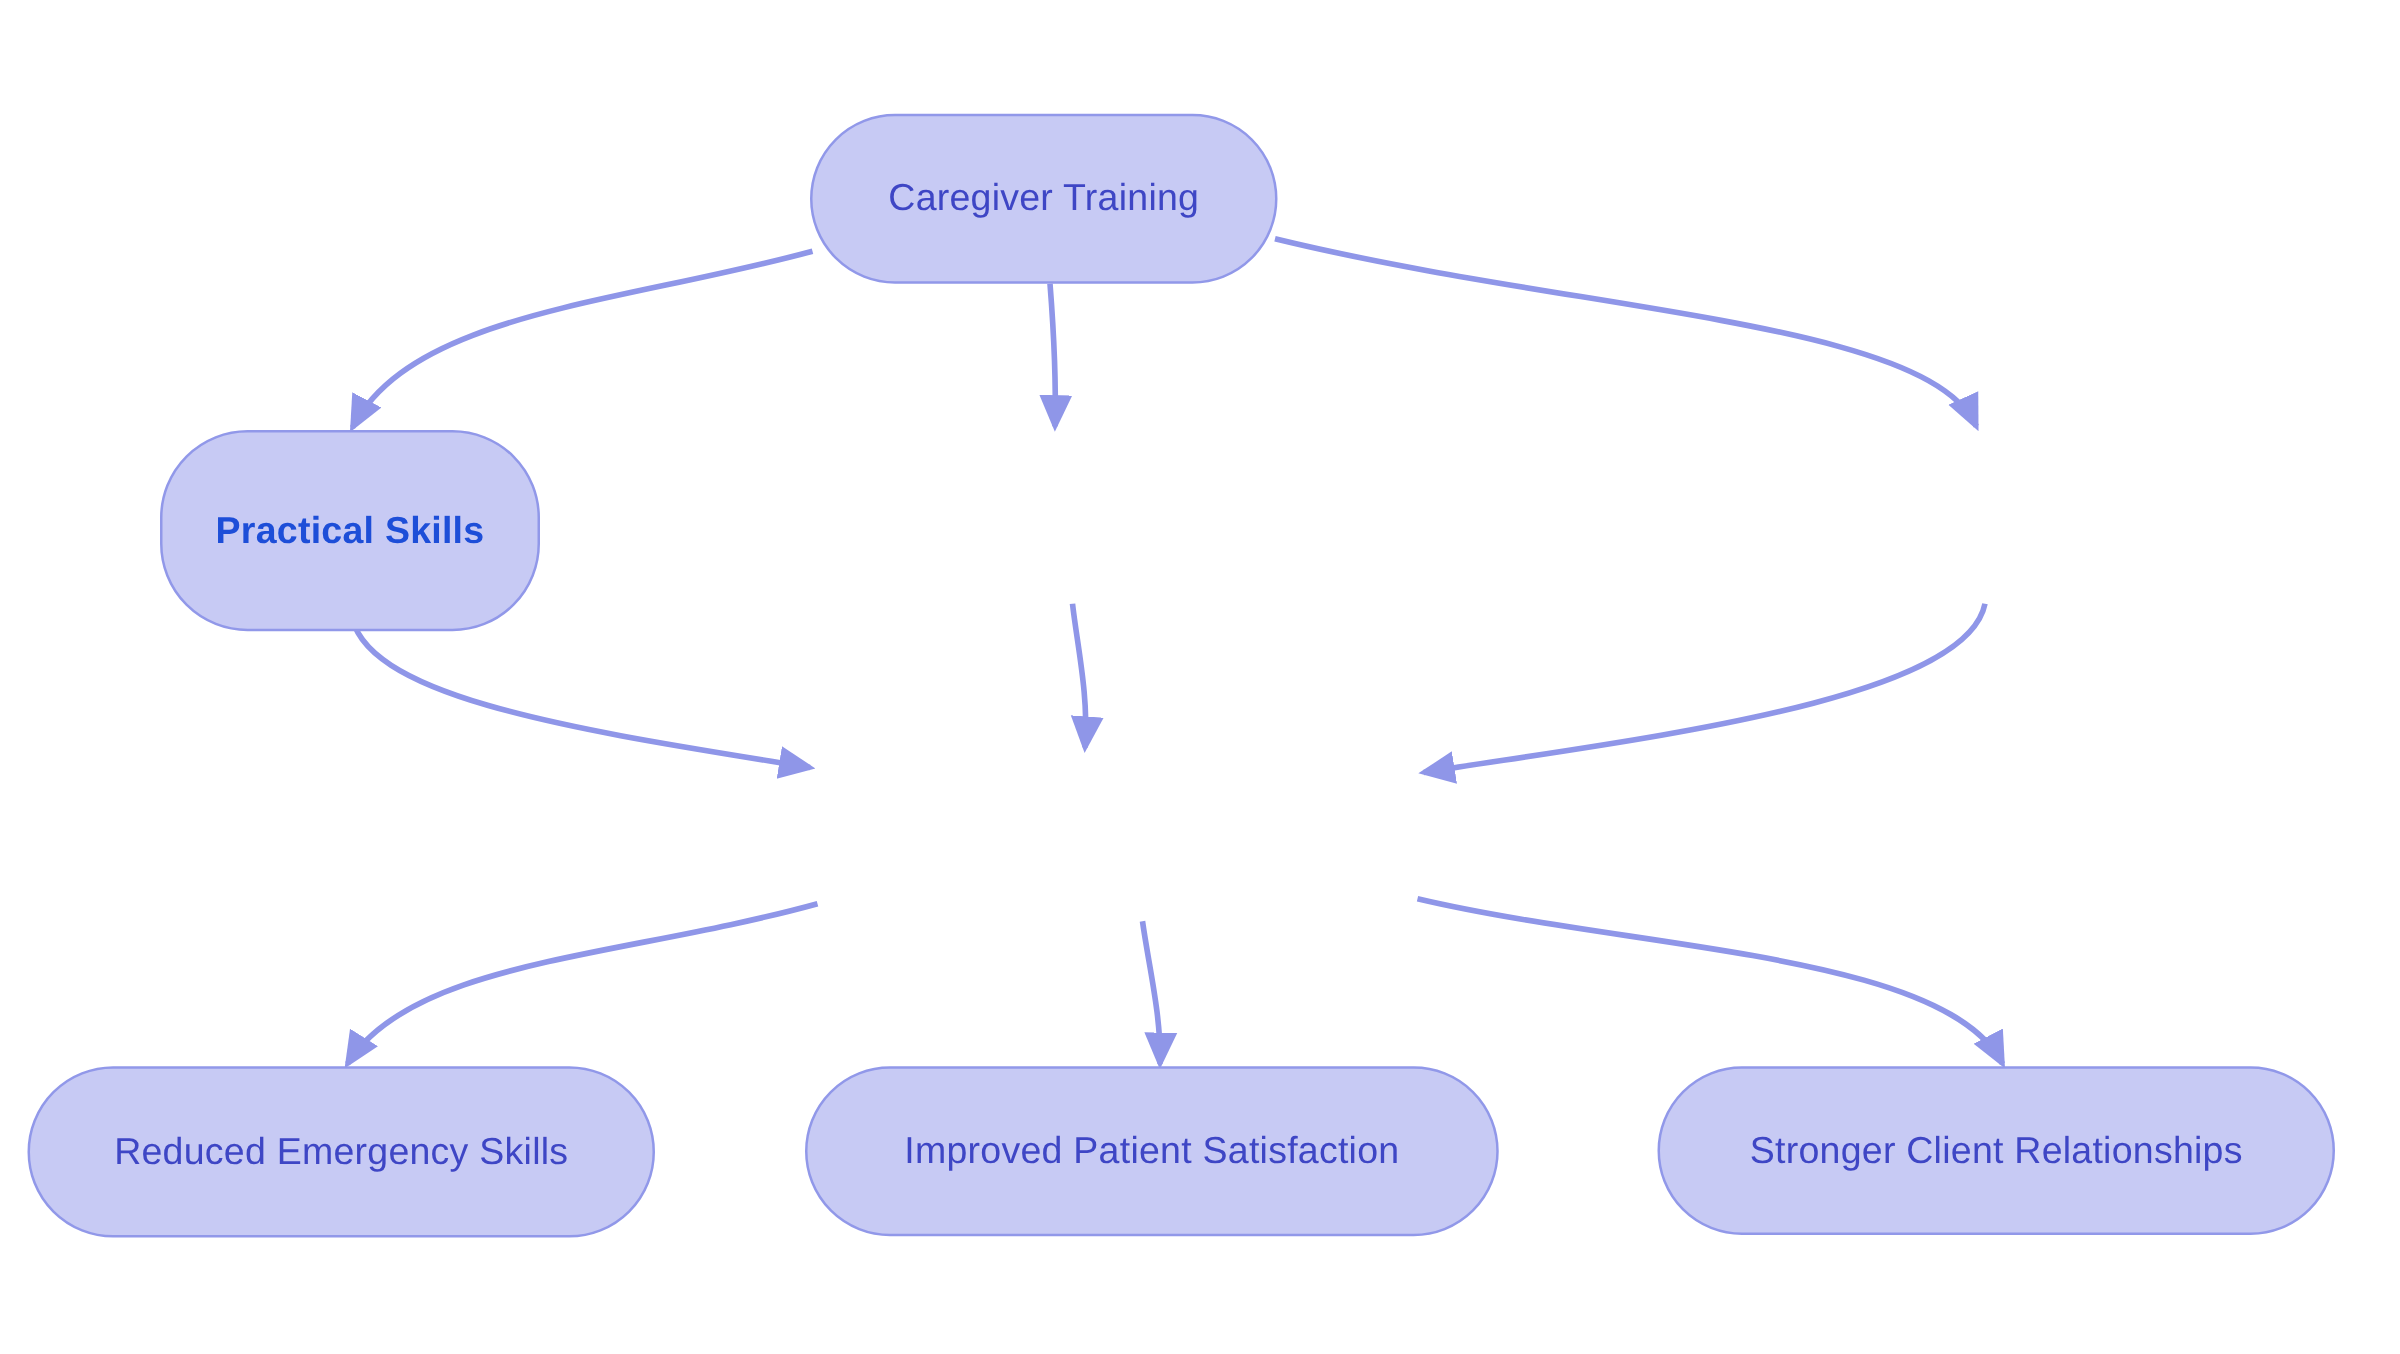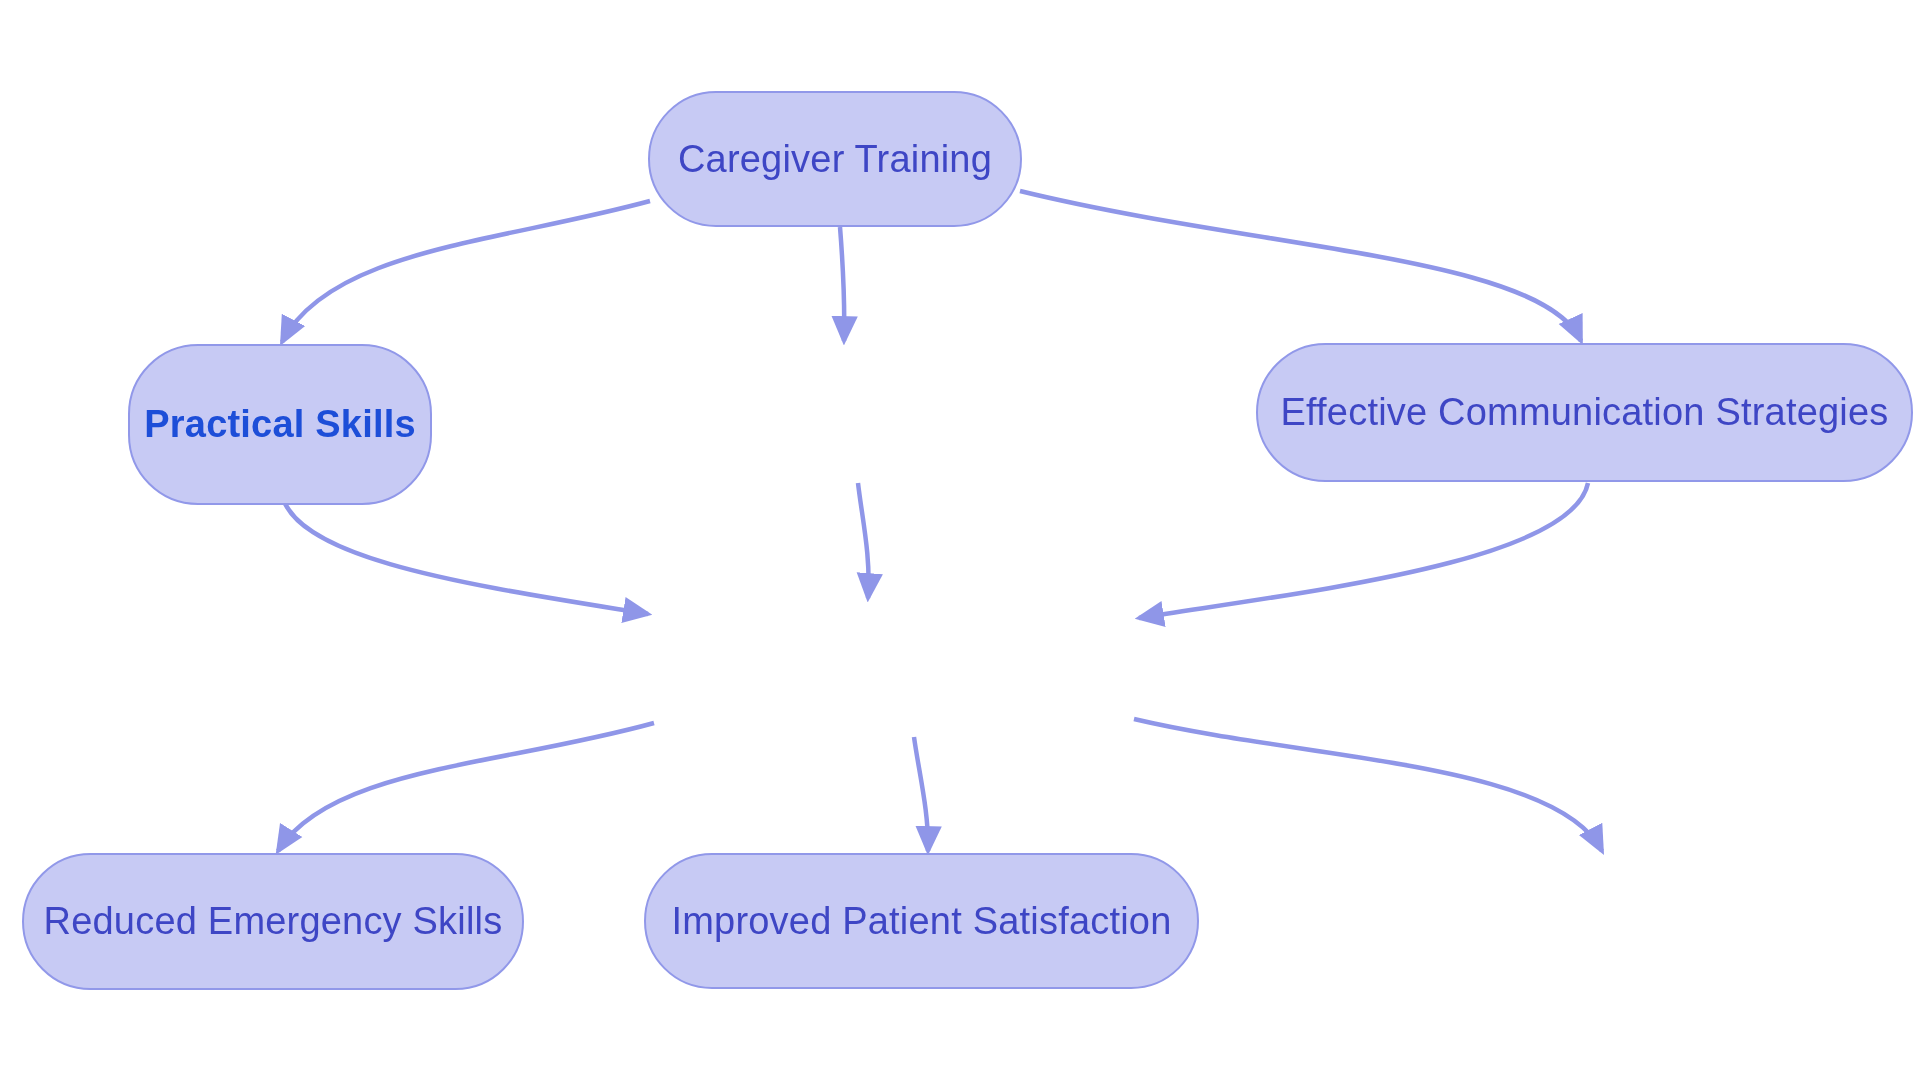--- a/index.html
+++ b/index.html
@@ -30,21 +30,21 @@
   .node {
     position: absolute;
     box-sizing: border-box;
     border-style: solid;
     border-width: 2px;
     border-radius: 70px;
     display: flex;
     align-items: center;
     justify-content: center;
     text-align: right;
-    font-size: 38px;
+    font-size: 30px;
     letter-spacing: 0.2px;
     user-select: none;
   }
   .node-label {
     padding: 0 24px;
     white-space: nowrap;
   }
 </style>
 </head>
 <body>
@@ -70,27 +70,27 @@
 
   <div class="node" style="left: 648px; top: 91px; width: 374px; height: 136px; background: rgb(199, 202, 244); border-color: rgb(145, 152, 233); color: rgb(62, 70, 197);">
     <span class="node-label">Caregiver Training</span>
   </div>
 
   <div class="node" style="left: 128px; top: 344px; width: 304px; height: 161px; background: rgb(199, 202, 244); border-color: rgb(145, 152, 233); color: #1d4ed8; font-weight: bold;">
     <span class="node-label">Practical Skills</span>
   </div>
 
 
-  <div class="node" style="left: 1256px; top: 343px; width: 657px; height: 139px; background: rgb(199, 202, 244); border-color: rgb(145, 152, 233); color: rgb(62, 70, 197);">
-    <span class="node-label">Effective Communication Strategies</span>
-  </div>
 
 
   <div class="node" style="left: 22px; top: 853px; width: 502px; height: 137px; background: rgb(199, 202, 244); border-color: rgb(145, 152, 233); color: rgb(62, 70, 197);">
     <span class="node-label">Reduced Emergency Skills</span>
   </div>
 
   <div class="node" style="left: 644px; top: 853px; width: 555px; height: 136px; background: rgb(199, 202, 244); border-color: rgb(145, 152, 233); color: rgb(62, 70, 197);">
     <span class="node-label">Improved Patient Satisfaction</span>
   </div>
 
+  <div class="node" style="left: 1326px; top: 853px; width: 542px; height: 135px; background: rgb(199, 202, 244); border-color: rgb(145, 152, 233); color: rgb(62, 70, 197);">
+    <span class="node-label">Stronger Client Relationships</span>
+  </div>
 
 </div>
 
 </body></html>

